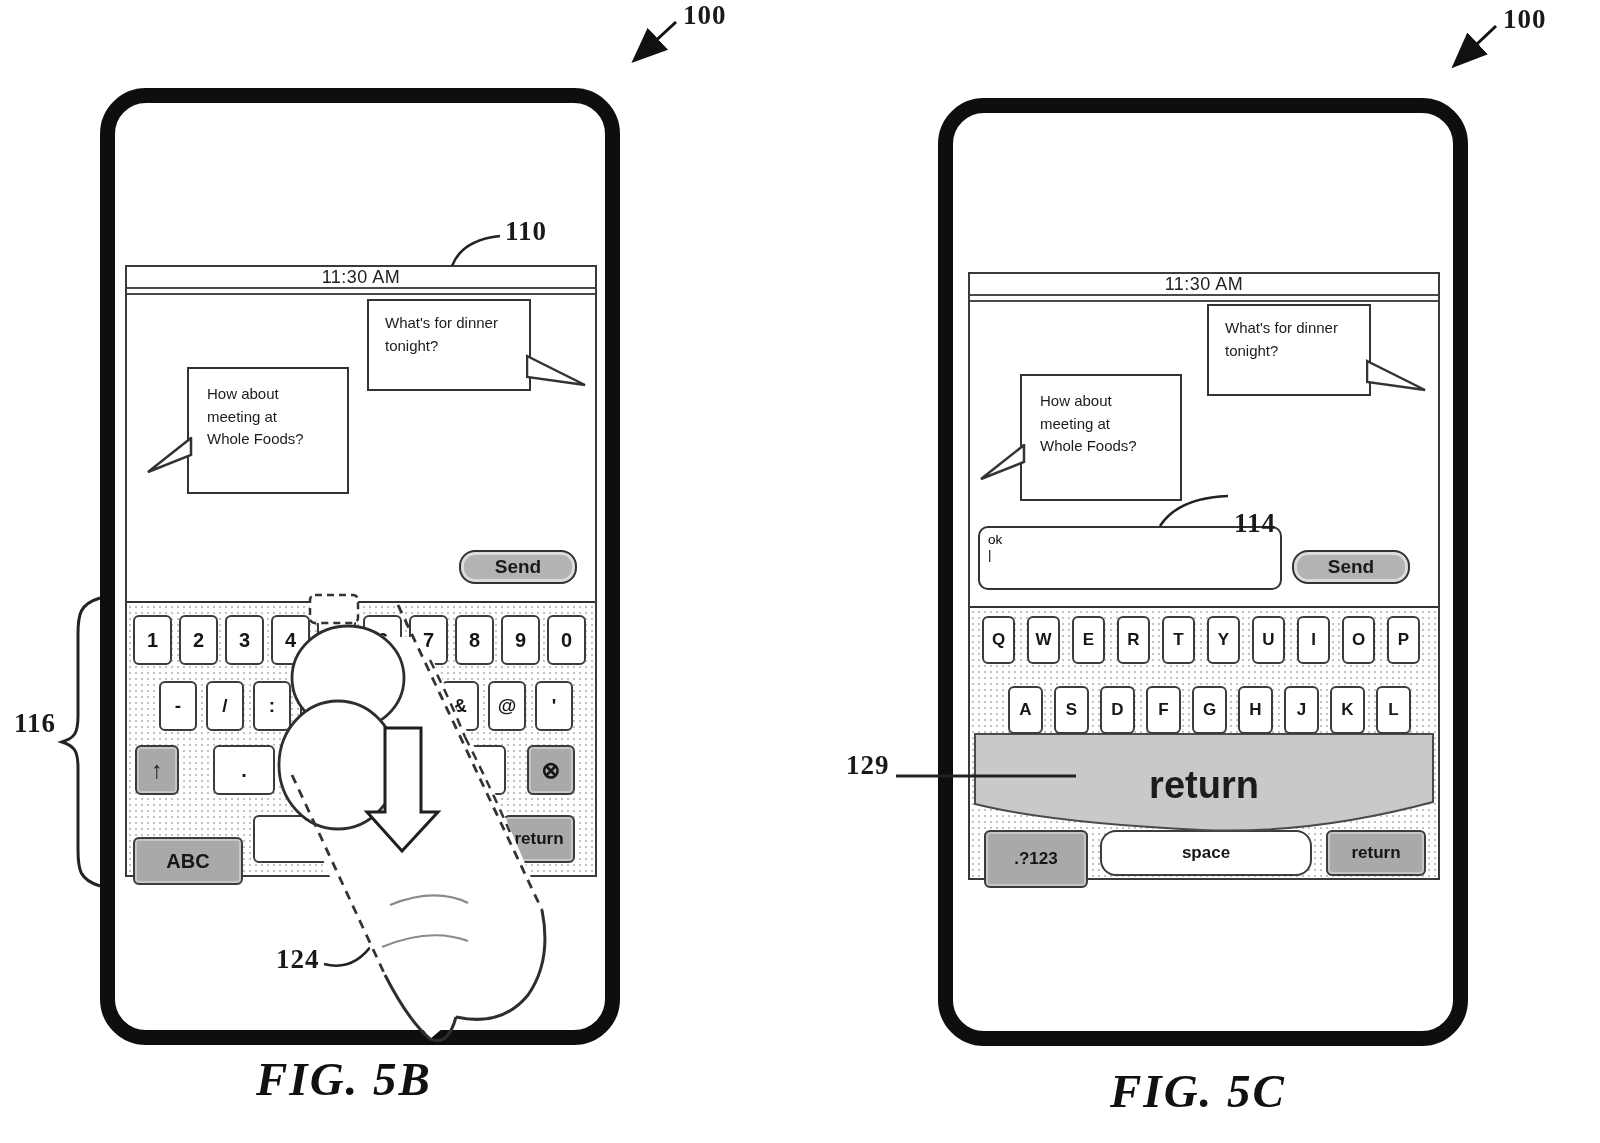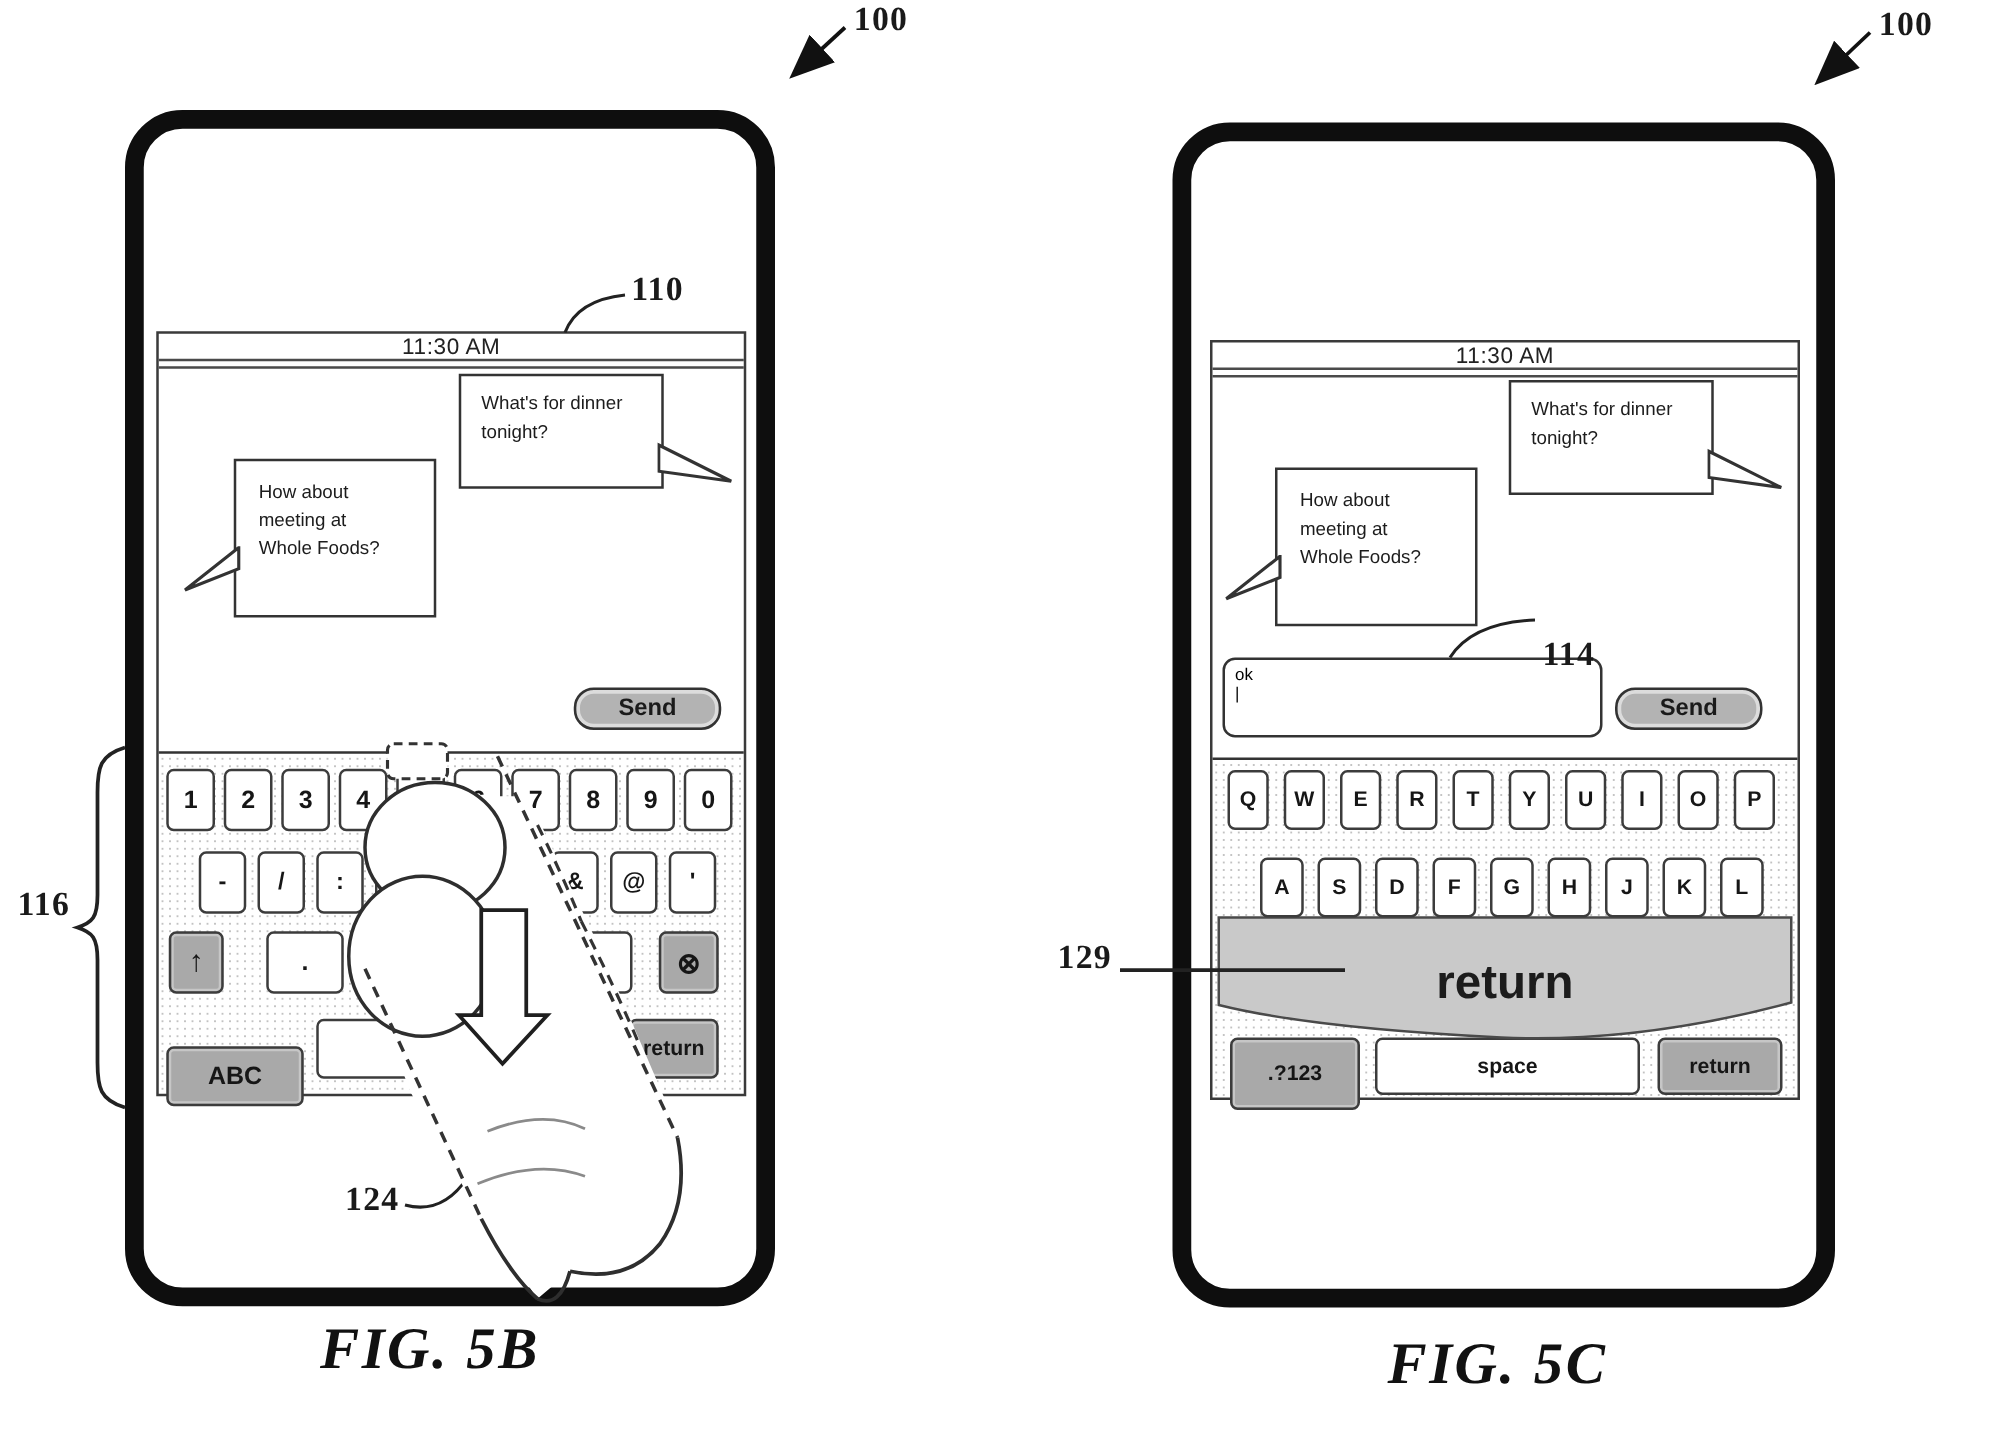--- a/index.html
+++ b/index.html
@@ -223,21 +223,21 @@
       </div>
 
     <svg style="position:absolute;left:1px;top:452px;z-index:2;" width="466" height="112" viewBox="0 0 466 112">
       <path d="M4,8 L462,8 L462,76 C380,98 300,107 230,104 C150,100 60,92 4,78 Z" fill="#c9c9c9" stroke="#4a4a4a" stroke-width="2"></path>
       <text x="233" y="72" text-anchor="middle" font-family="Liberation Sans, sans-serif" font-size="38" font-weight="bold" fill="#1c1c1c">return</text>
     </svg>
 
     <div class="key dark abs" style="left:14px;top:556px;width:104px;height:58px;font-size:17px;">
         <span>.?123</span>
       </div>
-    <div class="key abs" style="left:130px;top:556px;width:212px;height:46px;font-size:17px;">
+    <div class="key abs" style="left:130px;top:556px;width:212px;height:46px;font-size:17px;border-radius:16px;">
         <span>space</span>
       </div>
     <div class="key dark abs" style="left:356px;top:556px;width:100px;height:46px;font-size:17px;">
         <span>return</span>
       </div>
   </div>
 
   <svg class="overlay z5" width="1600" height="1143" viewBox="0 0 1600 1143">
     <defs>
       <marker id="ah" markerWidth="12" markerHeight="10" refX="9" refY="5" orient="auto">

